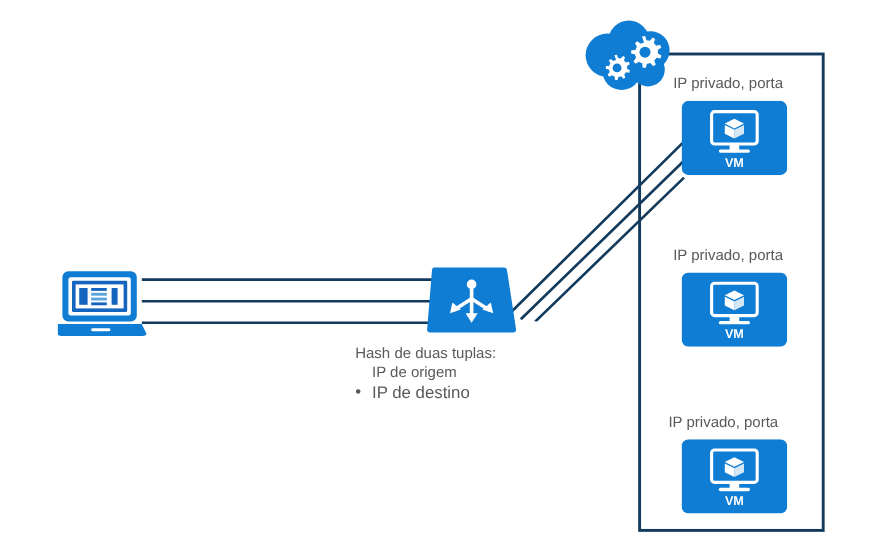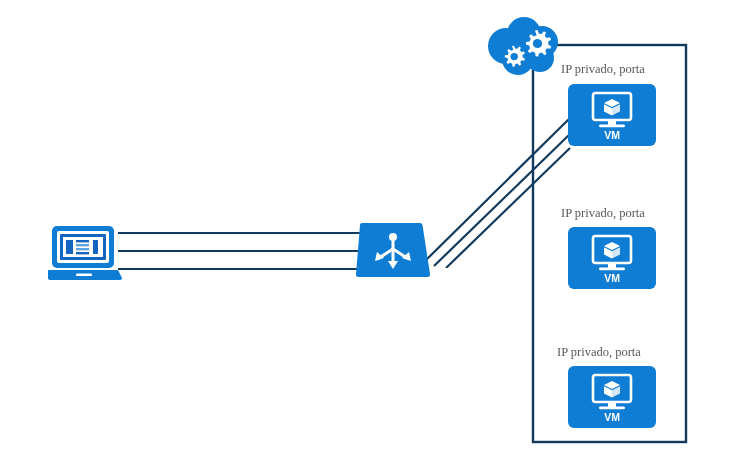--- a/index.html
+++ b/index.html
@@ -11,21 +11,21 @@
     overflow:hidden;
   }
   .abs{position:absolute;}
   svg{display:block;}
   .lbl{
     position:absolute;
     color:#595959;
     font-size:12.5px;
     line-height:15px;
     white-space:nowrap;
-    font-family:Liberation Serif, serif;
+    font-family:Liberation Sans, sans-serif;
   }
   .hash-block{position:absolute;color:#595959;white-space:nowrap;}
   .hash-l1{font-size:12.5px;line-height:16px;}
   .hash-l2{font-size:12.5px;line-height:16px;padding-left:14px;}
   .hash-l3{font-size:14px;line-height:18px;padding-left:14px;position:relative;}
   .hash-l3 .bullet{position:absolute;left:0px;top:-1px;font-size:14px;}
 </style>
 </head>
 <body>
 
@@ -107,20 +107,28 @@
                a8 8 0 0 1 1.5 1.8 l2.7 -0.6 l0.7 2 l-2.3 1.5 a8 8 0 0 1 0.1 2.3
                l2.4 1.4 l-0.7 2 l-2.7 -0.5 a8 8 0 0 1 -1.4 1.8 l1 2.5 l-1.7 1.2
                l-1.9 -2.1 a8 8 0 0 1 -2.3 0.5 l-0.8 2.7 l-2.1 -0.3 l-0.2 -2.8
                a8 8 0 0 1 -2.1 -1 l-2.5 1.3 l-1.2 -1.7 l1.7 -2.2 a8 8 0 0 1 -0.6 -2.2
                l-2.7 -0.7 l0.1 -2.1 l2.8 -0.2 a8 8 0 0 1 1 -2.1 l-1.4 -2.4 l1.6 -1.3
                l2.3 1.7 a8 8 0 0 1 2.2 -0.7 Z"></path>
     </g>
     <circle cx="30.2" cy="42.6" r="3.7" fill="#0F7DD4"></circle>
   </svg>
 
+  <div class="hash-block" style="left:296px;top:286px;">
+    <div class="hash-l1">Hash de duas tuplas:</div>
+    <div class="hash-l2">IP de origem</div>
+    <div class="hash-l3">
+      <span class="bullet">•</span>
+      <span>IP de destino</span>
+    </div>
+  </div>
 
   <div class="lbl" style="left:561px;top:62px;">IP privado, porta</div>
   <svg class="abs" style="left:568px;top:84px;" width="88" height="62" viewBox="0 0 88 62">
     <rect x="0" y="0" width="88" height="62" rx="6" ry="6" fill="#0F7DD4"></rect>
     <g fill="none" stroke="#FFFFFF" stroke-width="2.6">
       <rect x="25" y="9" width="38" height="27" rx="2.5" ry="2.5"></rect>
     </g>
     <g fill="#FFFFFF">
       <rect x="40" y="36" width="8" height="5"></rect>
       <rect x="31" y="40.5" width="26" height="2.8" rx="1.4"></rect>

